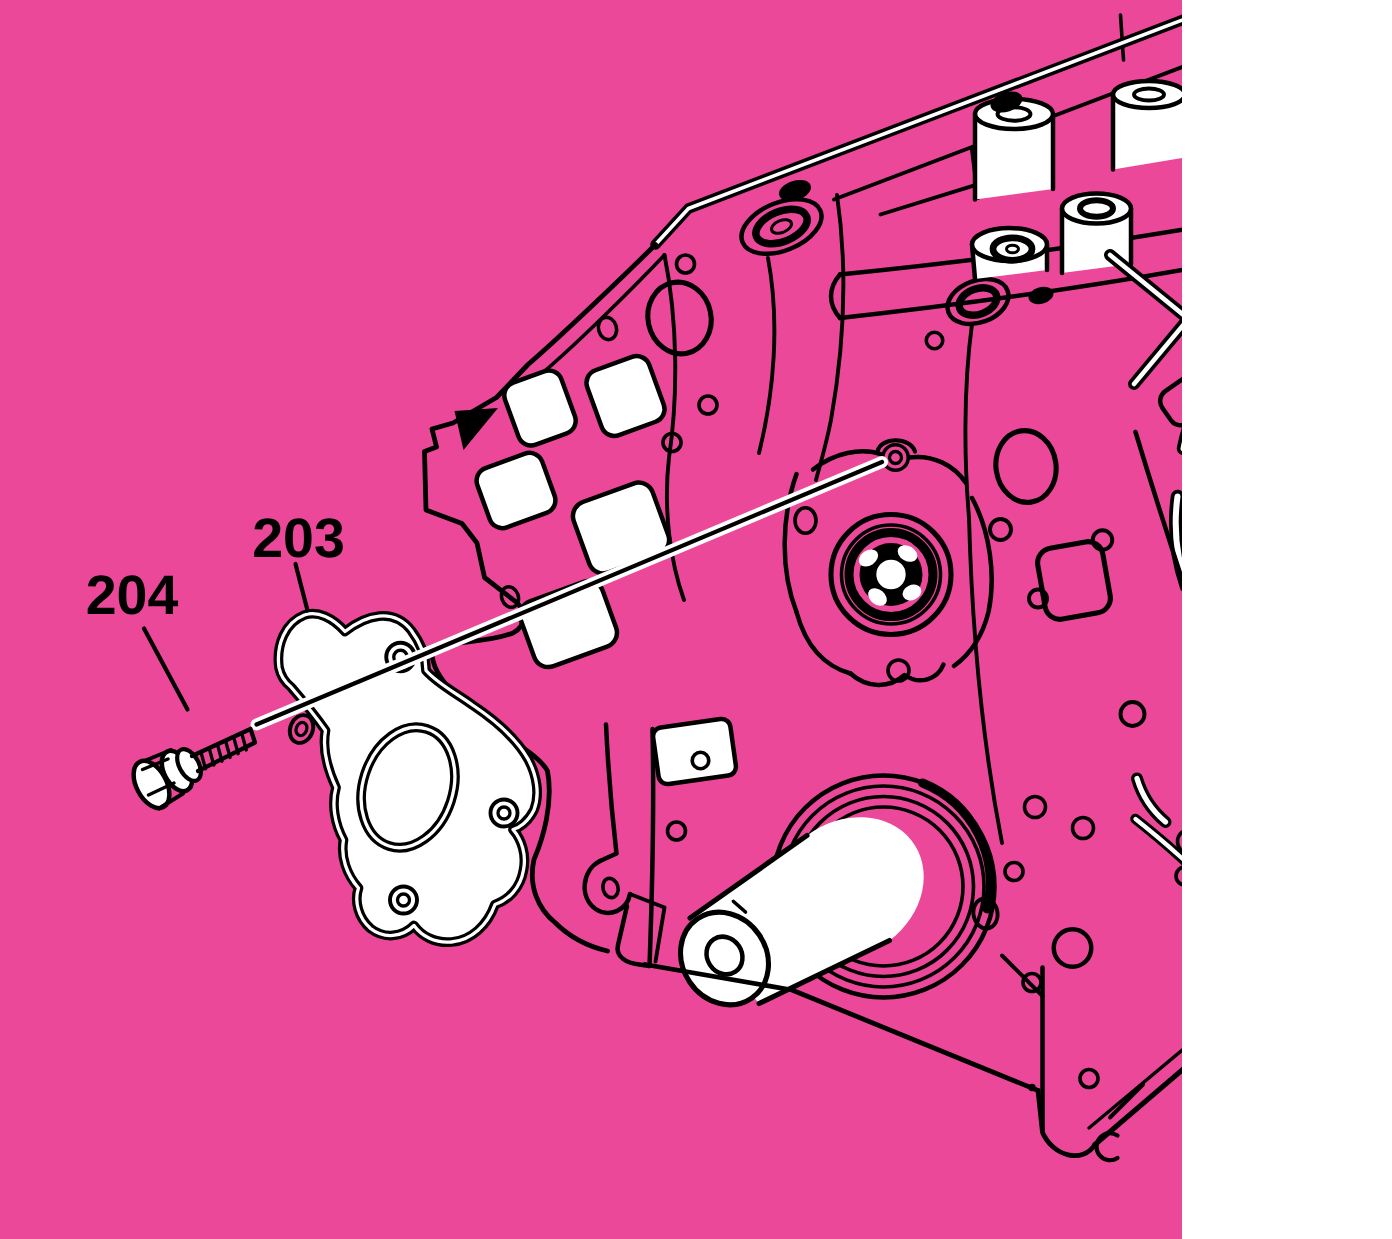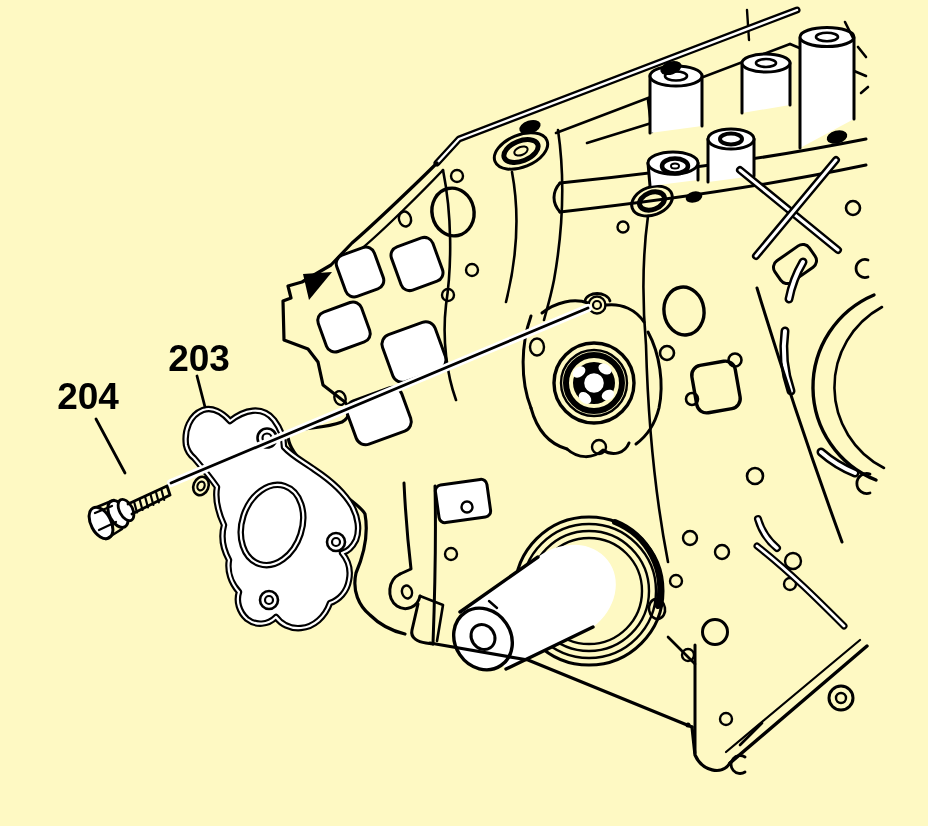--- a/index.html
+++ b/index.html
@@ -1,16 +1,16 @@
 <!DOCTYPE html>
 <html><head>
 <meta charset="utf-8">
 <style>
   html,body{margin:0;padding:0;background:#ffffff;}
-  #stage{position:relative;width:928px;height:826px;background:#fef9c3;overflow:hidden;
+  #stage{position:relative;width:788px;height:826px;background:#ec4899;overflow:hidden;
          font-family:"Liberation Sans", sans-serif;}
   svg{position:absolute;left:0;top:0;}
   .ln{fill:none;stroke:#000;stroke-linecap:round;stroke-linejoin:round;}
   .wcore{fill:none;stroke:#fff;stroke-linecap:round;stroke-linejoin:round;}
   .wfill{fill:#fff;stroke:#000;stroke-linejoin:round;}
   .solid{fill:#000;stroke:none;}
   .callout{font-family:"Liberation Sans", sans-serif;font-weight:bold;font-size:37px;
            fill:#000;text-anchor:middle;}
 </style>
 </head>

